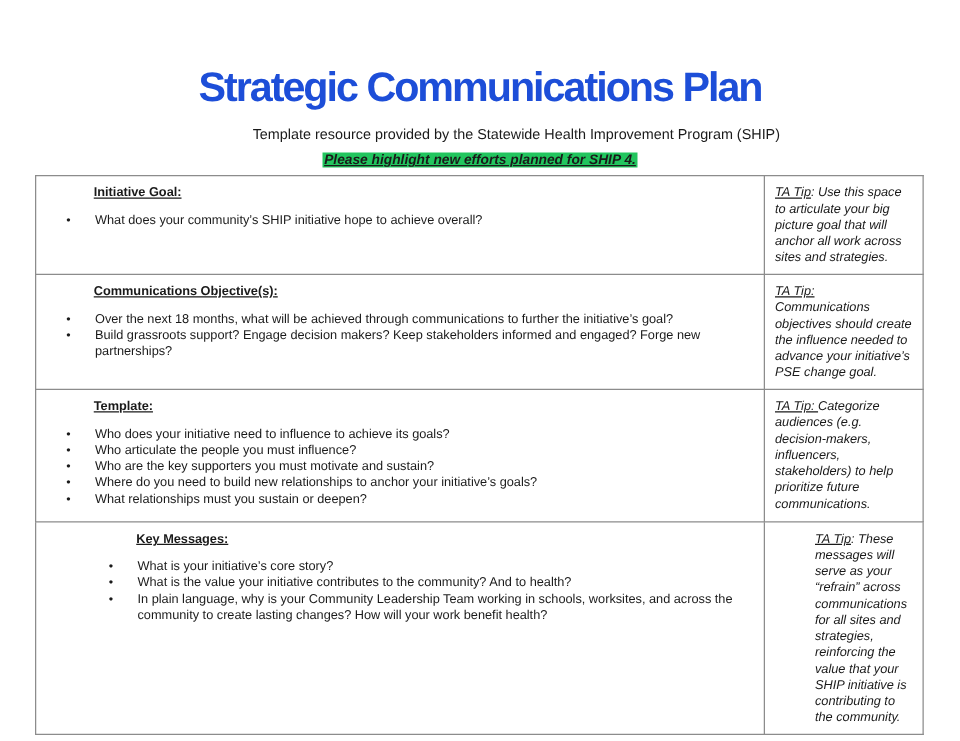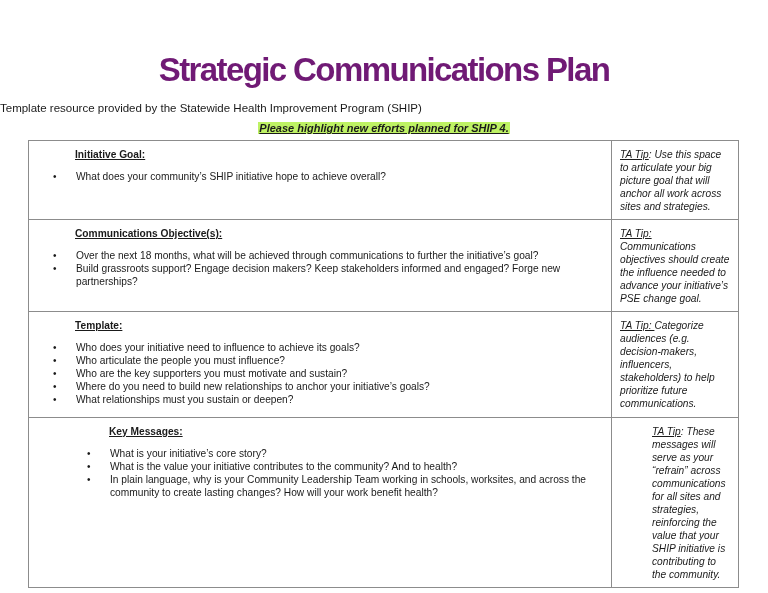--- a/index.html
+++ b/index.html
@@ -1,20 +1,20 @@
 <!DOCTYPE html>
 <html><head>
 <meta charset="utf-8">
 <style>
   html, body { margin:0; padding:0; background:#ffffff; }
   body { width:768px; height:593px; position:relative; overflow:hidden; font-family:"Liberation Sans", sans-serif; color:#1a1a1a; }
-  .title { position:absolute; top:50px; left:0; width:768px; text-align:center; font-family:"Liberation Sans", sans-serif; font-weight:bold; font-size:33px; color:#701a75; letter-spacing:-1.6px; line-height:40px; }
-  .subtitle { position:absolute; top:101px; left:0; width:624px; text-align:left; font-size:11.5px; line-height:14px; }
+  .title { position:absolute; top:50px; left:0; width:768px; text-align:center; font-family:"Liberation Sans", sans-serif; font-weight:bold; font-size:33px; color:#1d4ed8; letter-spacing:-1.6px; line-height:40px; }
+  .subtitle { position:absolute; top:101px; left:0; width:624px; text-align:right; font-size:11.5px; line-height:14px; }
   .highlight-line { position:absolute; top:121px; left:0; width:768px; text-align:center; font-size:11px; line-height:14px; }
-  .highlight-line span { background:#bef264; font-weight:bold; font-style:italic; text-decoration:underline; padding:0 1px; }
+  .highlight-line span { background:#22c55e; font-weight:bold; font-style:italic; text-decoration:underline; padding:0 1px; }
   table.plan { position:absolute; top:140px; left:28px; width:711px; border-collapse:collapse; table-layout:fixed; }
   table.plan td { border:1px solid #8c8c8c; vertical-align:top; font-size:10.2px; line-height:13px; }
   td.main { width:570px; padding:7px 6px 6px 6px; }
   td.tip { padding:7px 8px 6px 8px; font-style:italic; font-size:10.4px; line-height:13px; }
   .heading { font-weight:bold; text-decoration:underline; margin-bottom:9px;margin-left:40px; }
   ul { margin:0; padding:0 0 0 41px; list-style:none; }
   li { position:relative; }
   li::before { content:"\2022"; position:absolute; left:-23px; top:0; font-size:10px; }
   .tip-label { text-decoration:underline; }
   tr.r1 td { height:63px; }

